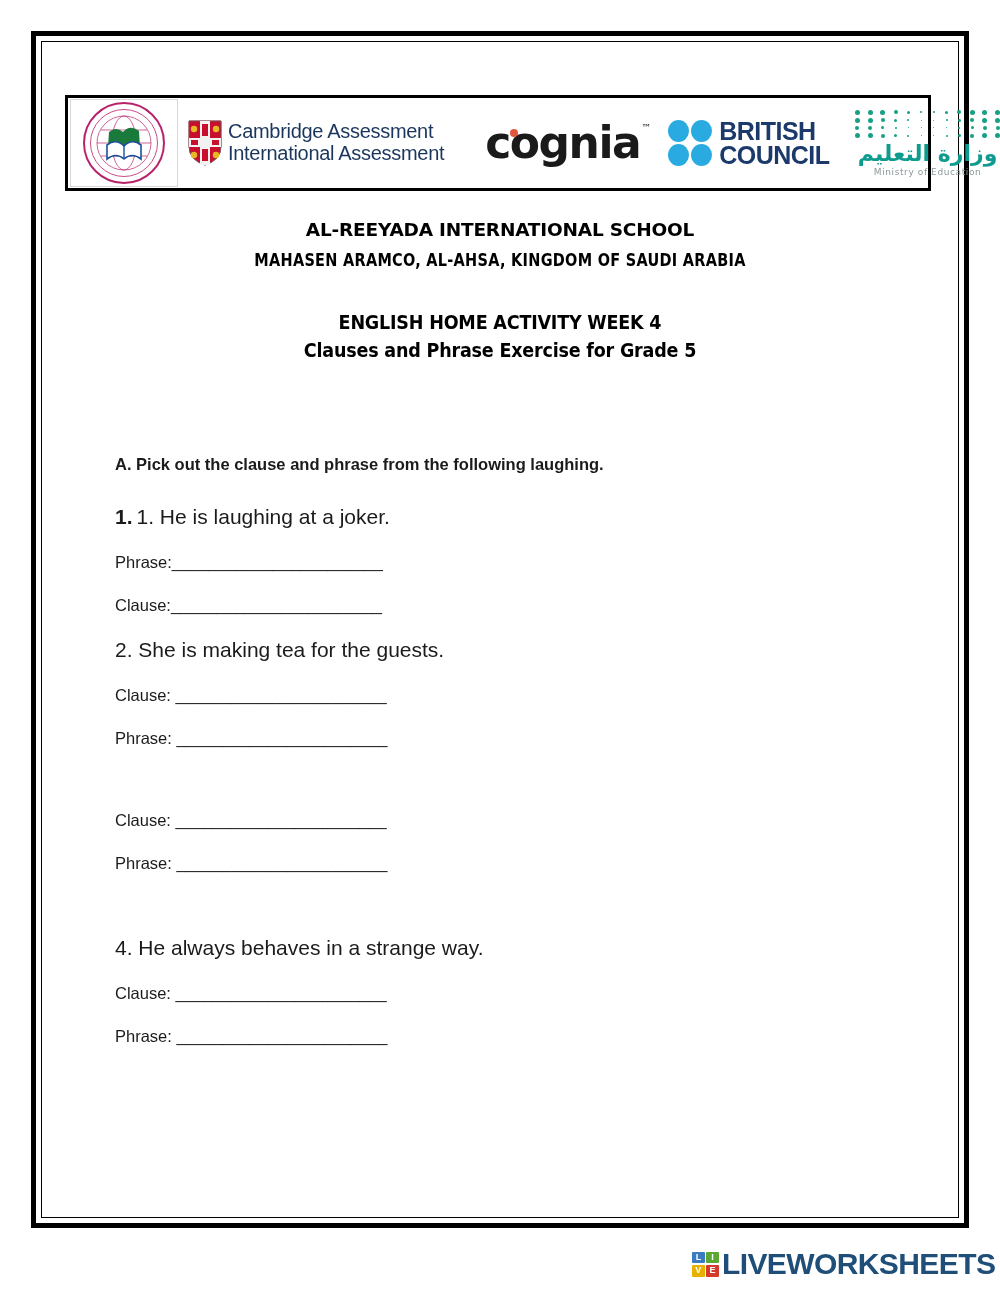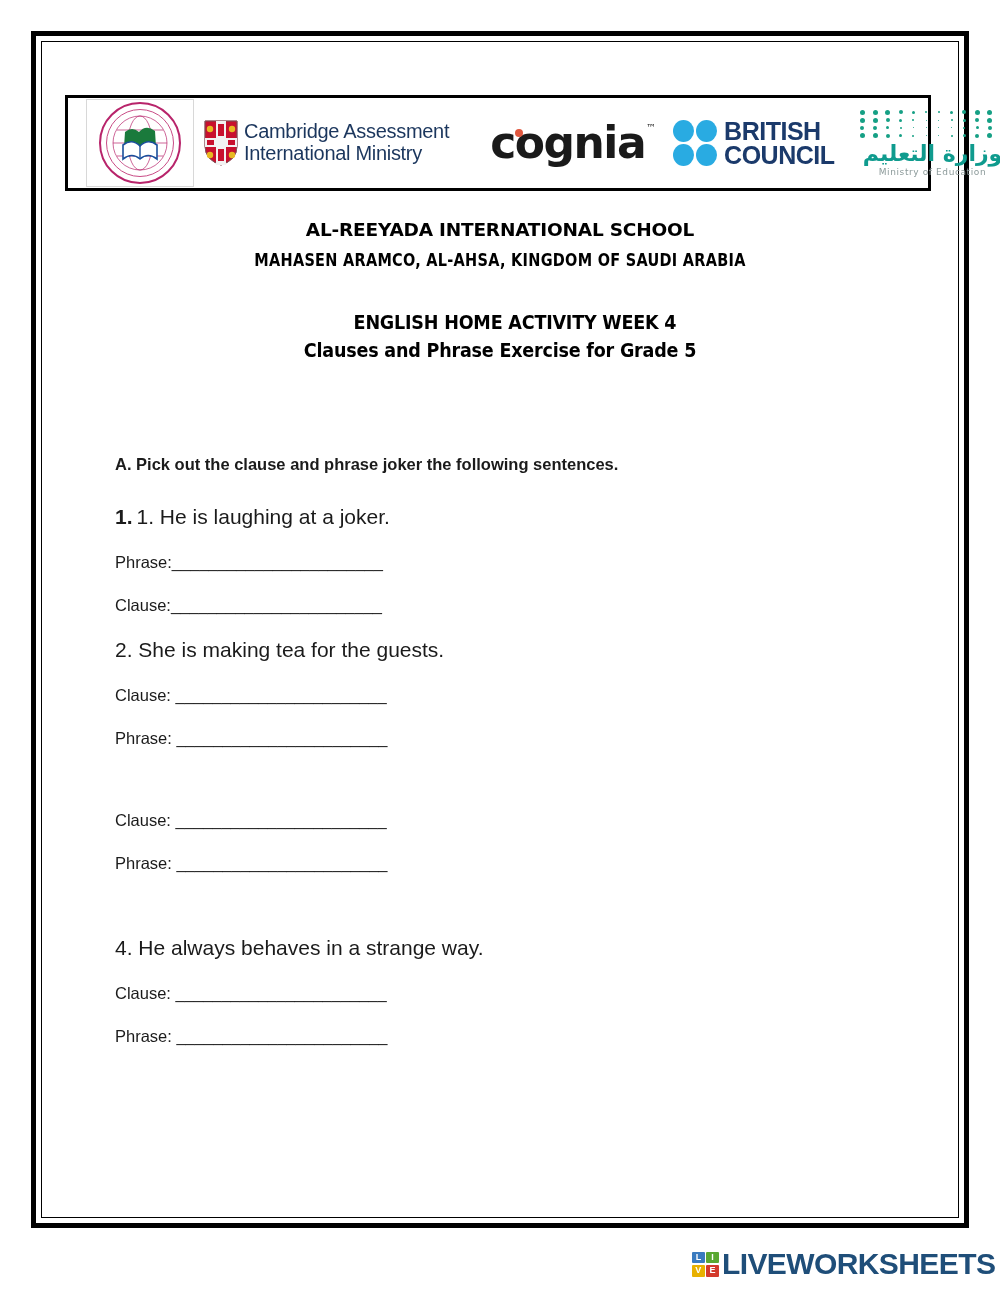--- a/index.html
+++ b/index.html
@@ -50,21 +50,20 @@
     position: absolute;
     left: 34px;
     top: 64px;
     width: 866px;
     height: 96px;
     border: 3px solid #000000;
     box-sizing: border-box;
     background: #ffffff;
     display: flex;
     align-items: center;
-    padding-left: 16px;
   }
 
   
   .crest-box {
     width: 108px;
     height: 88px;
     margin-left: 2px;
     border: 1px solid #d8d8d8;
     box-sizing: border-box;
     display: flex;
@@ -237,21 +236,20 @@
     position: absolute;
     left: 0;
     top: 280px;
     width: 938px;
     text-align: center;
     font-family: "DejaVu Sans Condensed", "DejaVu Sans", sans-serif;
     font-weight: 700;
     font-size: 19.5px;
     letter-spacing: -0.2px;
     color: #000;
-    padding-left: 15px;
   }
   .activity-sub {
     position: absolute;
     left: 0;
     top: 308px;
     width: 938px;
     text-align: center;
     font-family: "DejaVu Sans Condensed", "DejaVu Sans", sans-serif;
     font-weight: 700;
     font-size: 19.5px;
@@ -376,21 +374,21 @@
         </g>
         <g fill="#c8102e">
           <rect x="14" y="4" width="6" height="12"></rect>
           <rect x="14" y="29" width="6" height="12"></rect>
           <rect x="3" y="20" width="7" height="5"></rect>
           <rect x="24" y="20" width="7" height="5"></rect>
         </g>
       </svg>
       <div class="cam-text">
         <div>Cambridge Assessment</div>
-        <div>International Ministry</div>
+        <div>International Assessment</div>
       </div>
     </div>
 
     <div class="cognia">
       <span class="dot"></span>
       <span>cognia</span>
       <span class="tm">™</span>
     </div>
 
     <div class="bcouncil">
@@ -461,21 +459,21 @@
       <div class="moe-en">Ministry of Education</div>
     </div>
   </div>
 
   <div class="school-name">AL-REEYADA INTERNATIONAL SCHOOL</div>
   <div class="school-location">MAHASEN ARAMCO, AL-AHSA, KINGDOM OF SAUDI ARABIA</div>
   <div class="activity-title">ENGLISH HOME ACTIVITY WEEK 4</div>
   <div class="activity-sub">Clauses and Phrase Exercise for Grade 5</div>
 
   <div class="exercise">
-    <p class="instruction">A. Pick out the clause and phrase joker the following sentences.</p>
+    <p class="instruction">A. Pick out the clause and phrase from the following laughing.</p>
 
     <div class="q-block">
       <p class="q-text">
         <span class="qnum">1.</span><span>1. He is laughing at a joker.</span>
       </p>
       <p class="field">Phrase:_______________________</p>
       <p class="field">Clause:_______________________</p>
     </div>
 
     <div class="q-block">

